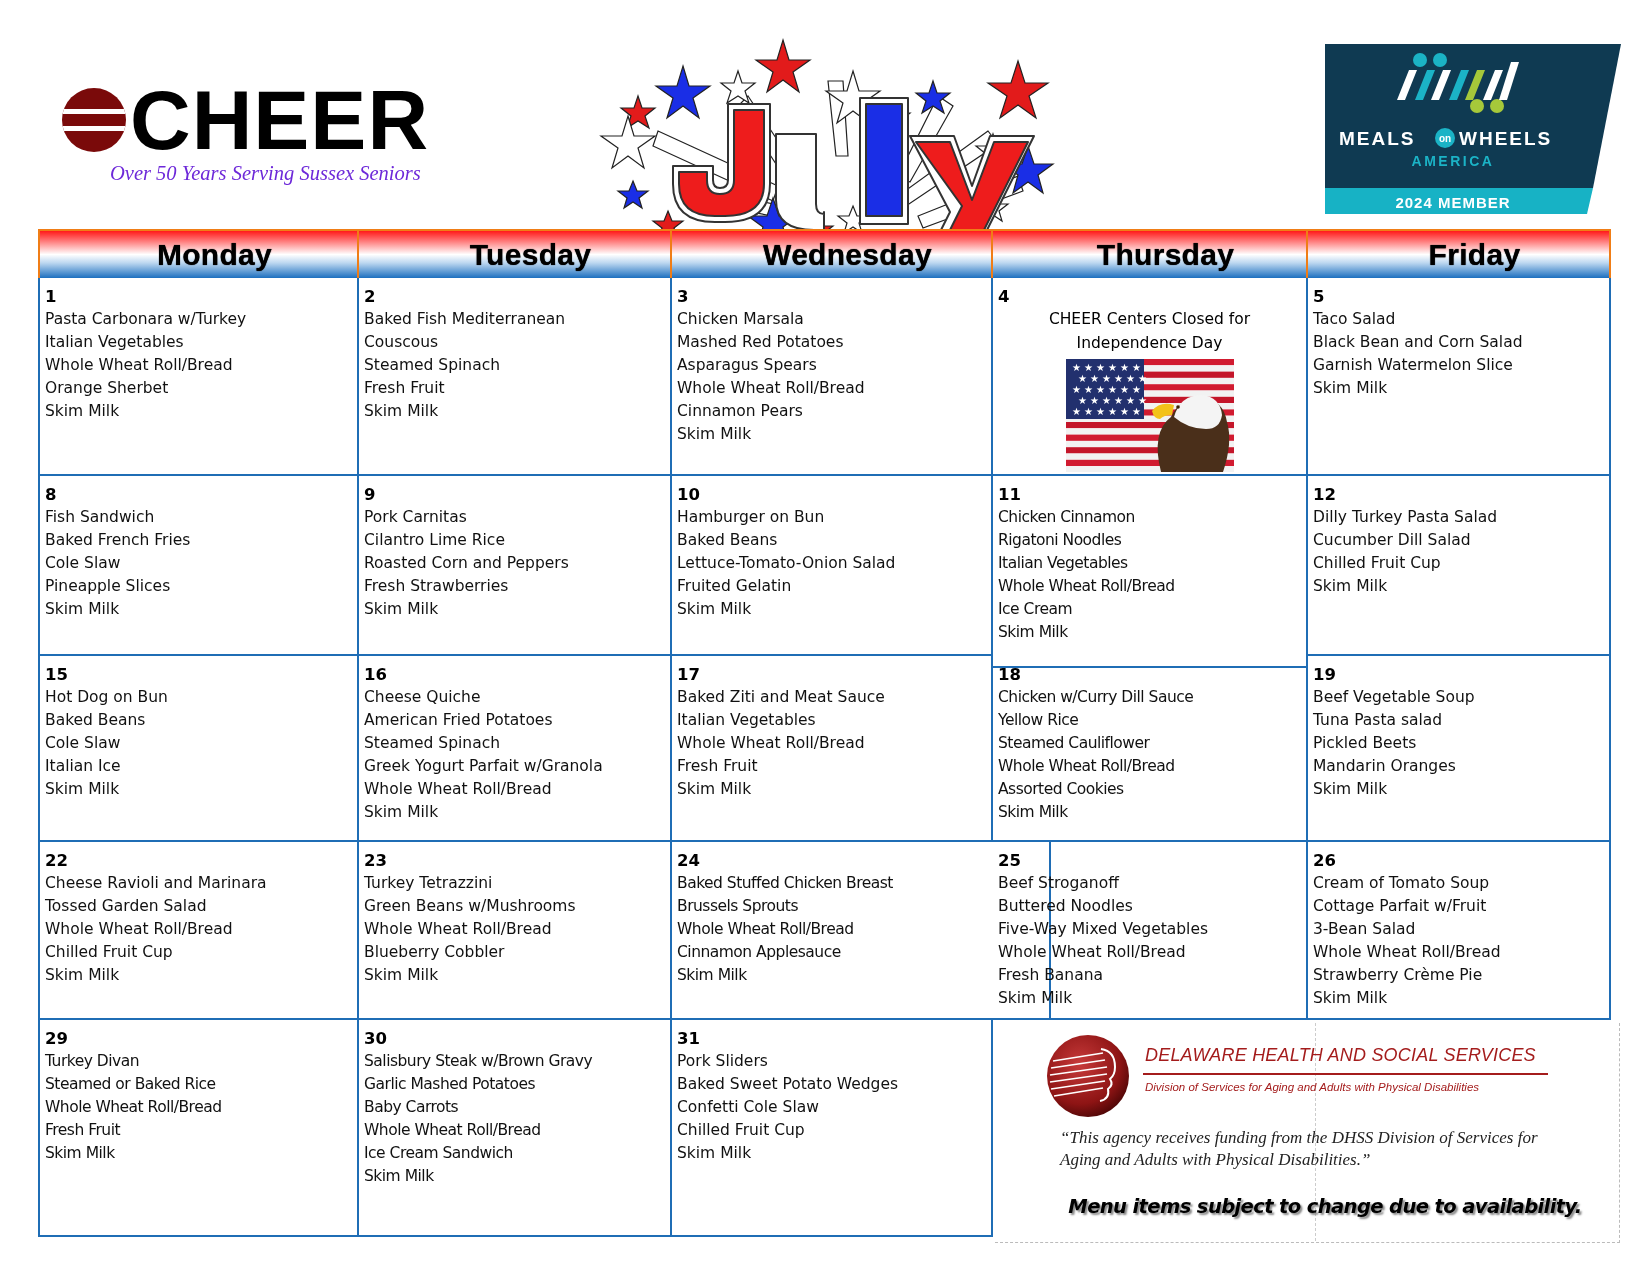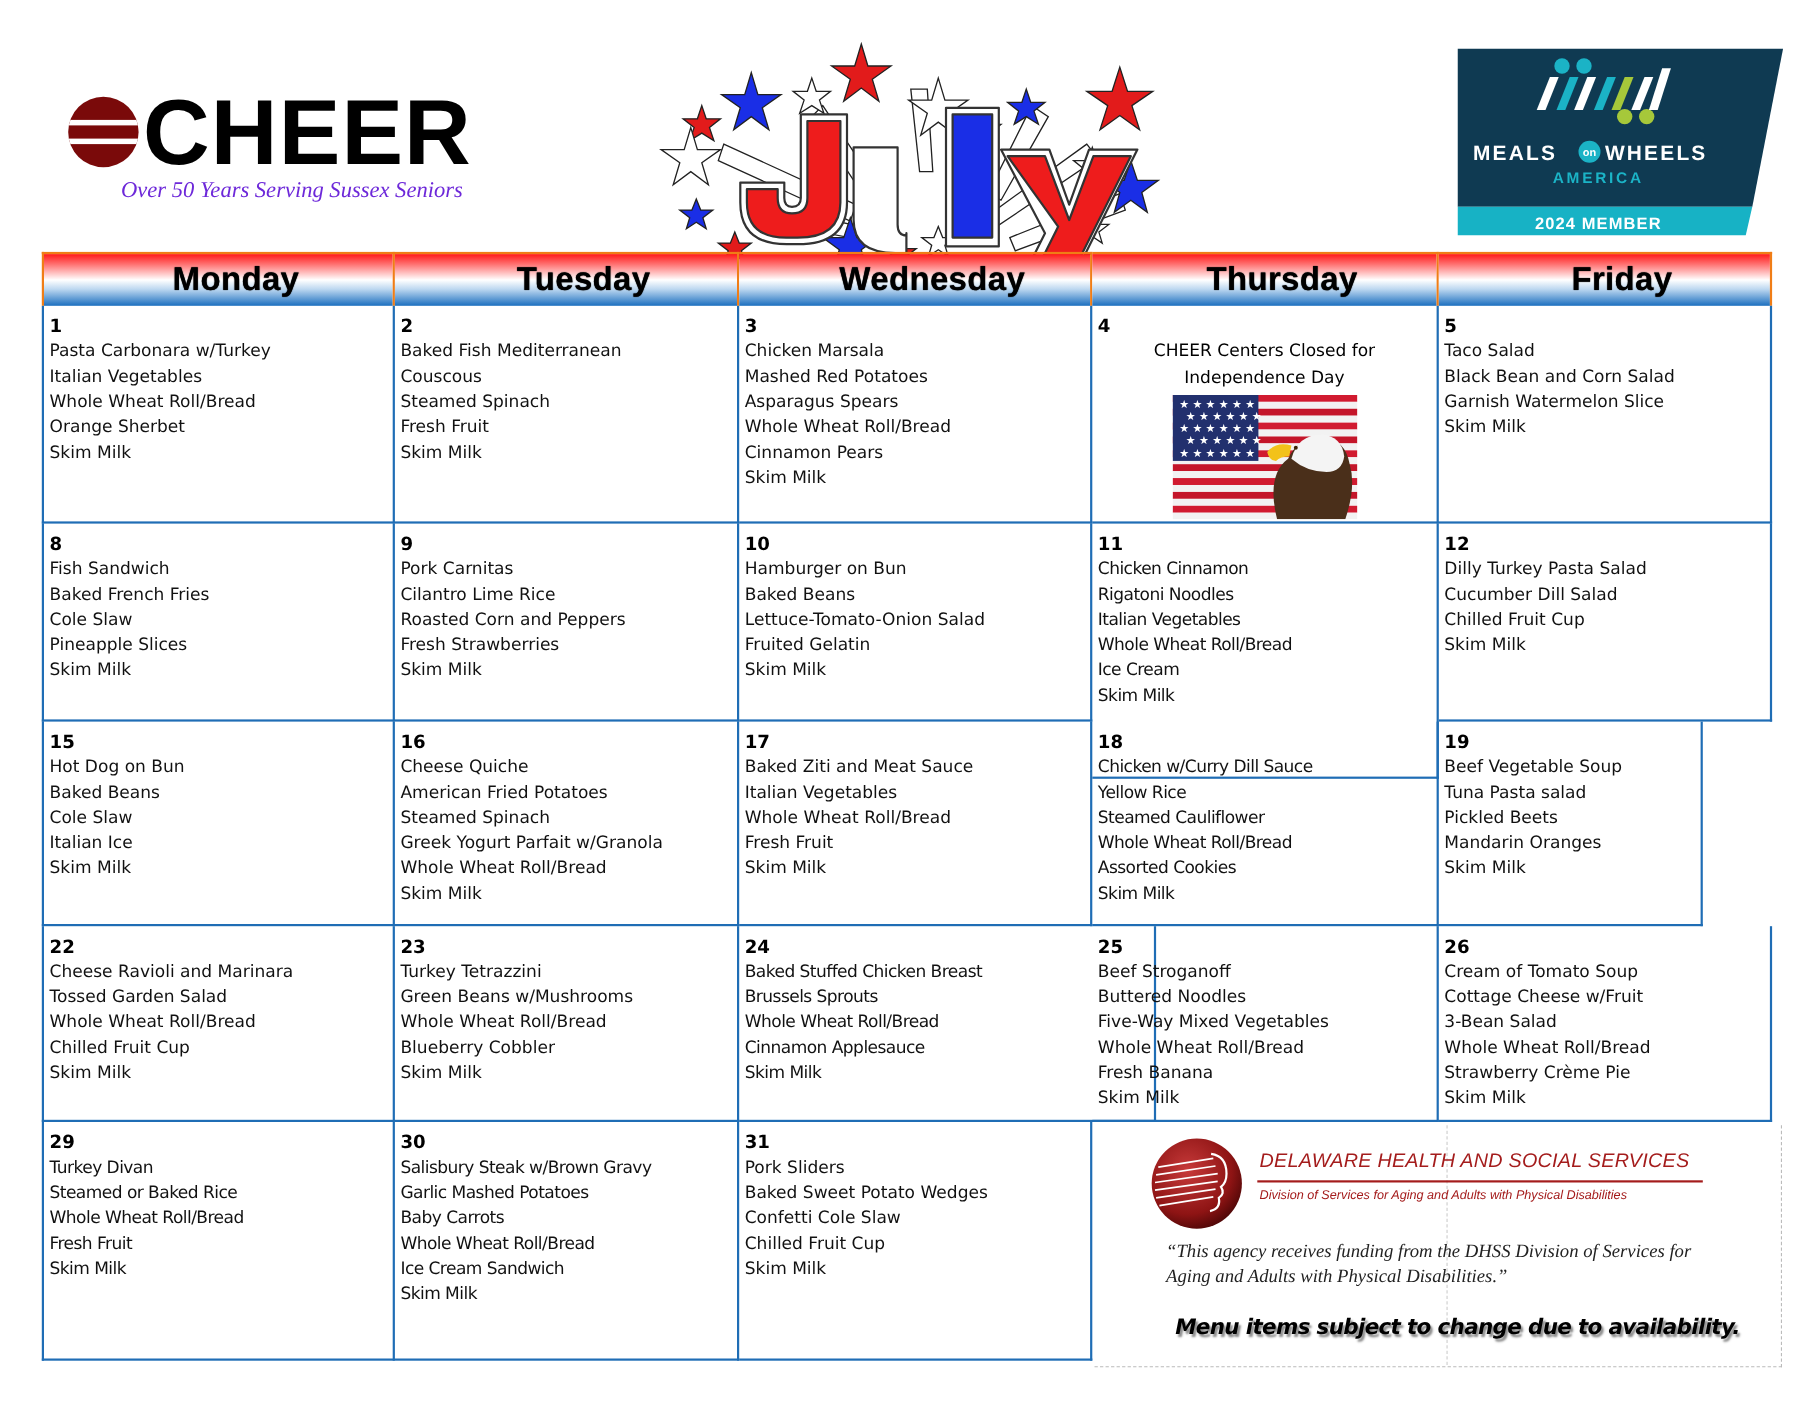--- a/index.html
+++ b/index.html
@@ -285,21 +285,21 @@
       <div class="cell" style="left: 634px; top: 247px; width: 321px; height: 180px;">
     <div class="date">10</div>
     <div class="items">
           <div class="item">Hamburger on Bun</div>
           <div class="item">Baked Beans</div>
           <div class="item">Lettuce-Tomato-Onion Salad</div>
           <div class="item">Fruited Gelatin</div>
           <div class="item">Skim Milk</div>
         </div>
   </div>
-      <div class="cell narrow" style="left: 955px; top: 247px; width: 315px; height: 232px;">
+      <div class="cell narrow" style="left: 955px; top: 247px; width: 315px; height: 192px;">
     <div class="date">11</div>
     <div class="items">
           <div class="item">Chicken Cinnamon</div>
           <div class="item">Rigatoni Noodles</div>
           <div class="item">Italian Vegetables</div>
           <div class="item">Whole Wheat Roll/Bread</div>
           <div class="item">Ice Cream</div>
           <div class="item">Skim Milk</div>
         </div>
   </div>
@@ -347,21 +347,21 @@
     <div class="date">18</div>
     <div class="items">
           <div class="item">Chicken w/Curry Dill Sauce</div>
           <div class="item">Yellow Rice</div>
           <div class="item">Steamed Cauliflower</div>
           <div class="item">Whole Wheat Roll/Bread</div>
           <div class="item">Assorted Cookies</div>
           <div class="item">Skim Milk</div>
         </div>
   </div>
-      <div class="cell" style="left: 1270px; top: 427px; width: 240px; height: 186px;">
+      <div class="cell" style="left: 1270px; top: 427px; width: 303px; height: 186px;">
     <div class="date">19</div>
     <div class="items">
           <div class="item">Beef Vegetable Soup</div>
           <div class="item">Tuna Pasta salad</div>
           <div class="item">Pickled Beets</div>
           <div class="item">Mandarin Oranges</div>
           <div class="item">Skim Milk</div>
         </div>
   </div>
       <div class="cell first-col" style="left: 0px; top: 613px; width: 321px; height: 178px;">
@@ -402,21 +402,21 @@
           <div class="item">Five-Way Mixed Vegetables</div>
           <div class="item">Whole Wheat Roll/Bread</div>
           <div class="item">Fresh Banana</div>
           <div class="item">Skim Milk</div>
         </div>
   </div>
       <div class="cell" style="left: 1270px; top: 613px; width: 303px; height: 178px;">
     <div class="date">26</div>
     <div class="items">
           <div class="item">Cream of Tomato Soup</div>
-          <div class="item">Cottage Cheese w/Fruit</div>
+          <div class="item">Cottage Parfait w/Fruit</div>
           <div class="item">3-Bean Salad</div>
           <div class="item">Whole Wheat Roll/Bread</div>
           <div class="item">Strawberry Crème Pie</div>
           <div class="item">Skim Milk</div>
         </div>
   </div>
       <div class="cell first-col narrow" style="left: 0px; top: 791px; width: 321px; height: 217px;">
     <div class="date">29</div>
     <div class="items">
           <div class="item">Turkey Divan</div>

